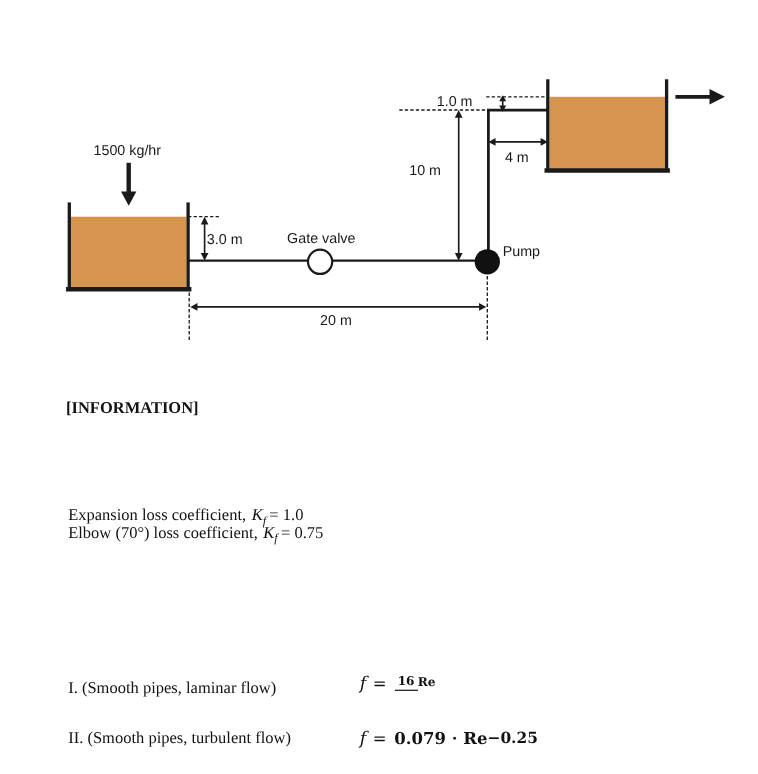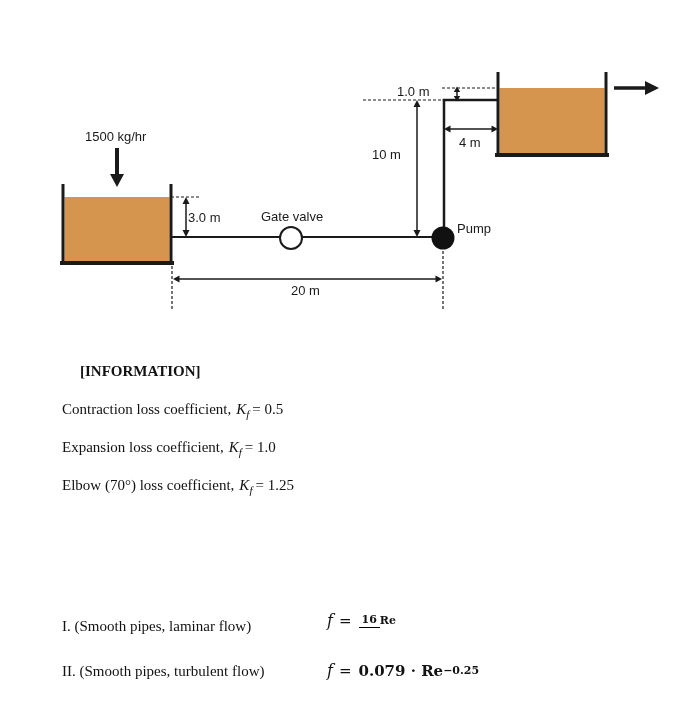--- a/index.html
+++ b/index.html
@@ -31,21 +31,21 @@
   }
   .fsym{font-style:italic;font-size:16px;}
   .feq{font-size:15px;margin:0 7px 0 6px;}
   .frac{
     display:inline-flex;flex-direction:row;align-items:flex-start;
     font-size:11px;font-weight:bold;line-height:1.25;
   }
   .frac .num{border-bottom:1.4px solid #000;padding:0 3px 1px 3px;}
   .frac .den{padding-top:1px;}
   .fexpr{font-size:15px;font-weight:bold;}
-  .fsup{font-size:11px;font-weight:bold;vertical-align:6px;}
+  .fsup{font-size:14px;font-weight:bold;vertical-align:6px;}
 </style>
 </head>
 <body>
 
 <div class="page">
 
   <svg class="diagram" width="689" height="340" viewBox="0 0 689 340">
 
     <g>
       <rect x="64.5" y="197" width="105" height="64.5" fill="#D6954F"></rect>
@@ -117,32 +117,29 @@
     <line x1="172" y1="266" x2="172" y2="311" stroke="#1a1a1a" stroke-width="1.2" stroke-dasharray="3 2"></line>
     <line x1="443" y1="251" x2="443" y2="311" stroke="#1a1a1a" stroke-width="1.2" stroke-dasharray="3 2"></line>
     <g>
       <line x1="176" y1="279" x2="439" y2="279" stroke="#1a1a1a" stroke-width="1.5"></line>
       <polygon points="179.5,275.5 179.5,282.5 173,279" fill="#1a1a1a"></polygon>
       <polygon points="435.5,275.5 435.5,282.5 442,279" fill="#1a1a1a"></polygon>
     </g>
     <text x="291" y="295">20 m</text>
   </svg>
 
-  <div class="tline info-header" style="left:80px; top:362px;">[INFORMATION]</div>
+  <div class="tline info-header" style="left:60px; top:362px;">[INFORMATION]</div>
 
-  <p class="tline" style="left:62px; top:400px; margin:0;">
-    <span>Contraction loss coefficient,</span><span class="ksym">K</span><sub class="ksub">f</sub><span class="kval">= 0.5</span>
-  </p>
 
-  <p class="tline" style="left:62px; top:438px; margin:0;">
+  <p class="tline" style="left:62px; top:460px; margin:0;">
     <span>Expansion loss coefficient,</span><span class="ksym">K</span><sub class="ksub">f</sub><span class="kval">= 1.0</span>
   </p>
 
   <p class="tline" style="left:62px; top:476px; margin:0;">
-    <span>Elbow (70°) loss coefficient,</span><span class="ksym">K</span><sub class="ksub">f</sub><span class="kval">= 1.25</span>
+    <span>Elbow (70°) loss coefficient,</span><span class="ksym">K</span><sub class="ksub">f</sub><span class="kval">= 0.75</span>
   </p>
 
 
 
   <span class="flabel" style="top:618px;">I. (Smooth pipes, laminar flow)</span>
   <span class="formula" style="top:611px;">
     <span class="fsym">f</span>
     <span class="feq">=</span>
     <span class="frac">
       <span class="num">16</span>

